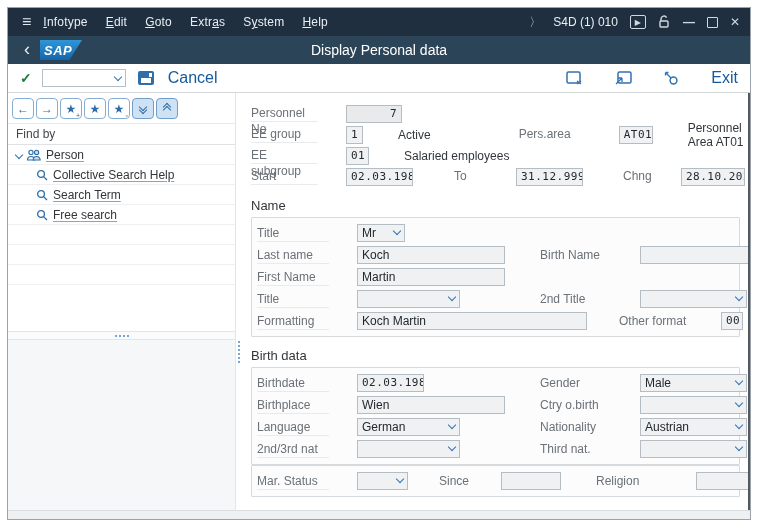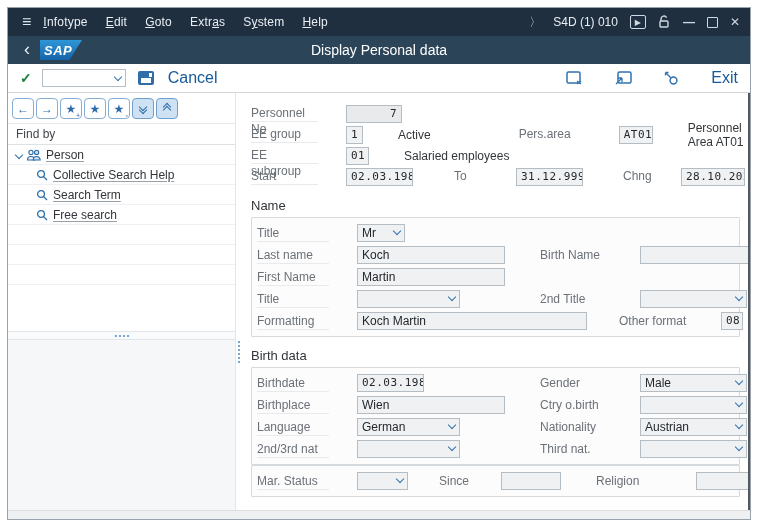--- a/index.html
+++ b/index.html
@@ -314,21 +314,21 @@
         <div class="row">
           <span class="lbl" style="width:72px">Title</span>
           <span class="dd" style="width:103px"><span></span><span class="chev"></span></span>
           <span class="lbl" style="width:72px; margin-left:52px; border-bottom:none">2nd Title</span>
           <span class="dd" style="width:107px"><span></span><span class="chev"></span></span>
         </div>
         <div class="row">
           <span class="lbl" style="width:72px">Formatting</span>
           <span class="fld" style="width:230px">Koch Martin</span>
           <span class="lbl" style="width:74px; margin-left:4px; border-bottom:none">Other format</span>
-          <span class="fld mono" style="width:22px">08</span>
+          <span class="fld mono" style="width:22px">00</span>
         </div>
       </div>
 
       <div class="sectitle">Birth data</div>
       <div class="grp">
         <div class="row">
           <span class="lbl" style="width:72px">Birthdate</span>
           <span class="fld mono" style="width:67px">02.03.1980</span>
           <span class="lbl" style="width:72px; margin-left:88px; border-bottom:none">Gender</span>
           <span class="dd" style="width:107px"><span>Male</span><span class="chev"></span></span>

